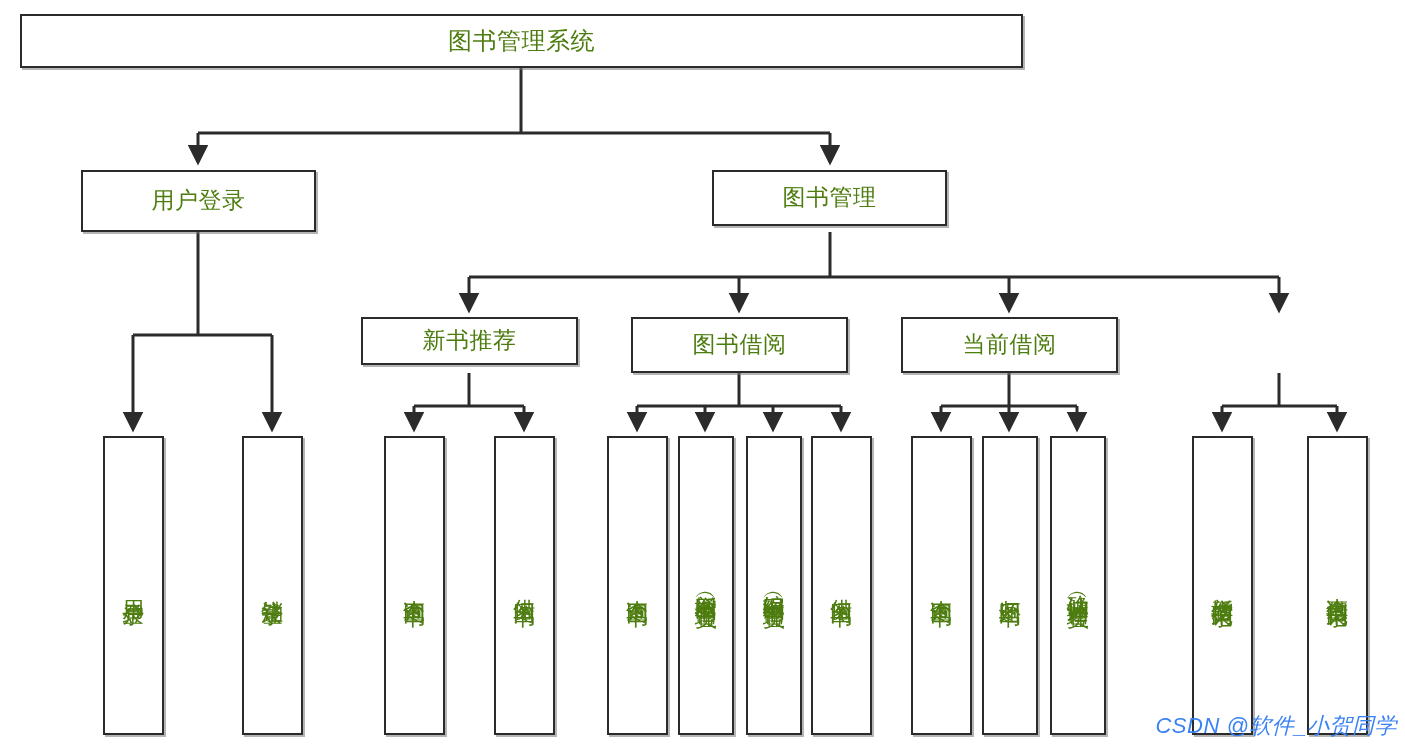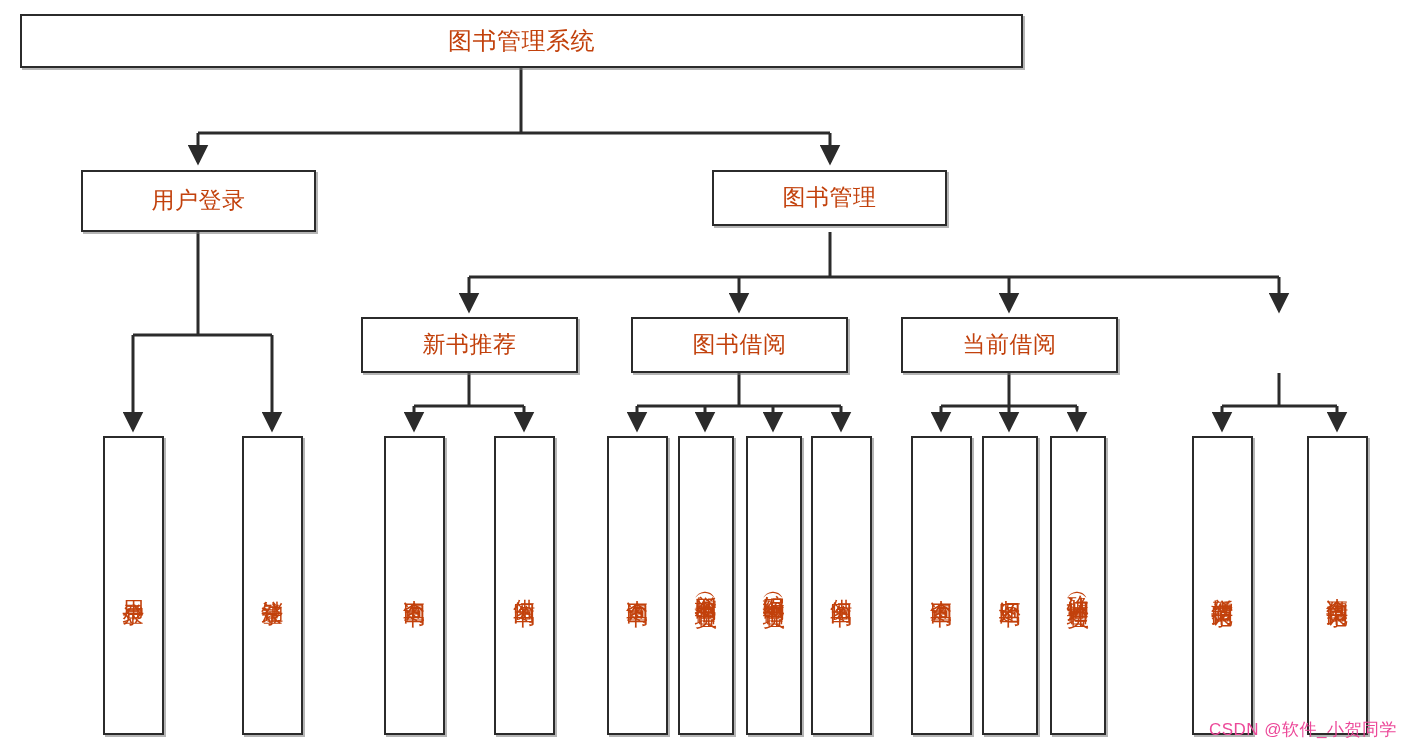--- a/index.html
+++ b/index.html
@@ -30,21 +30,21 @@
     box-sizing: border-box;
     background: #ffffff;
     border: 2px solid #2b2b2b;
     box-shadow: 2px 2px 0 0 rgba(120,120,120,0.55);
     display: flex;
     align-items: center;
     justify-content: center;
     z-index: 2;
   }
   .node .label {
-    color: #c2410c;
+    color: #4d7c0f;
     text-align: left;
     line-height: 1.18;
     letter-spacing: 0.5px;
     white-space: nowrap;
   }
   .node.horizontal .label {
     font-size: 23px;
   }
   .node.root .label {
     font-size: 24px;
@@ -59,26 +59,27 @@
     font-size: 22px;
     line-height: 1.26;
     letter-spacing: 2px;
     white-space: nowrap;
     max-height: 286px;
   }
   .watermark {
     position: absolute;
     right: 8px;
     bottom: 6px;
-    font-size: 17px;
-    color: #ec4899;
+    font-size: 22px;
+    color: #3b82f6;
     letter-spacing: 0.5px;
     z-index: 5;
     white-space: nowrap;
     pointer-events: none;
+    font-style: italic;
   }
 </style>
 </head>
 <body>
 
 <div id="canvas">
 
   <svg id="wires" viewBox="0 0 1405 747" xmlns="http://www.w3.org/2000/svg">
     <defs>
       <marker id="arrow" viewBox="0 0 12 12" refX="10" refY="6" markerWidth="7" markerHeight="7" orient="auto-start-reverse">
@@ -133,21 +134,21 @@
     <span class="label">图书管理系统</span>
   </div>
 
   <div class="node horizontal" style="left:81px; top:170px; width:235px; height:62px;">
     <span class="label">用户登录</span>
   </div>
   <div class="node horizontal" style="left:712px; top:170px; width:235px; height:56px;">
     <span class="label">图书管理</span>
   </div>
 
-  <div class="node horizontal" style="left:361px; top:317px; width:217px; height:56px;">
+  <div class="node horizontal" style="left:361px; top:317px; width:217px; height:48px;">
     <span class="label">新书推荐</span>
   </div>
   <div class="node horizontal" style="left:631px; top:317px; width:217px; height:56px;">
     <span class="label">图书借阅</span>
   </div>
   <div class="node horizontal" style="left:901px; top:317px; width:217px; height:56px;">
     <span class="label">当前借阅</span>
   </div>
 
   <div class="node vertical" style="left:103px; top:436px; width:61px; height:299px;">

